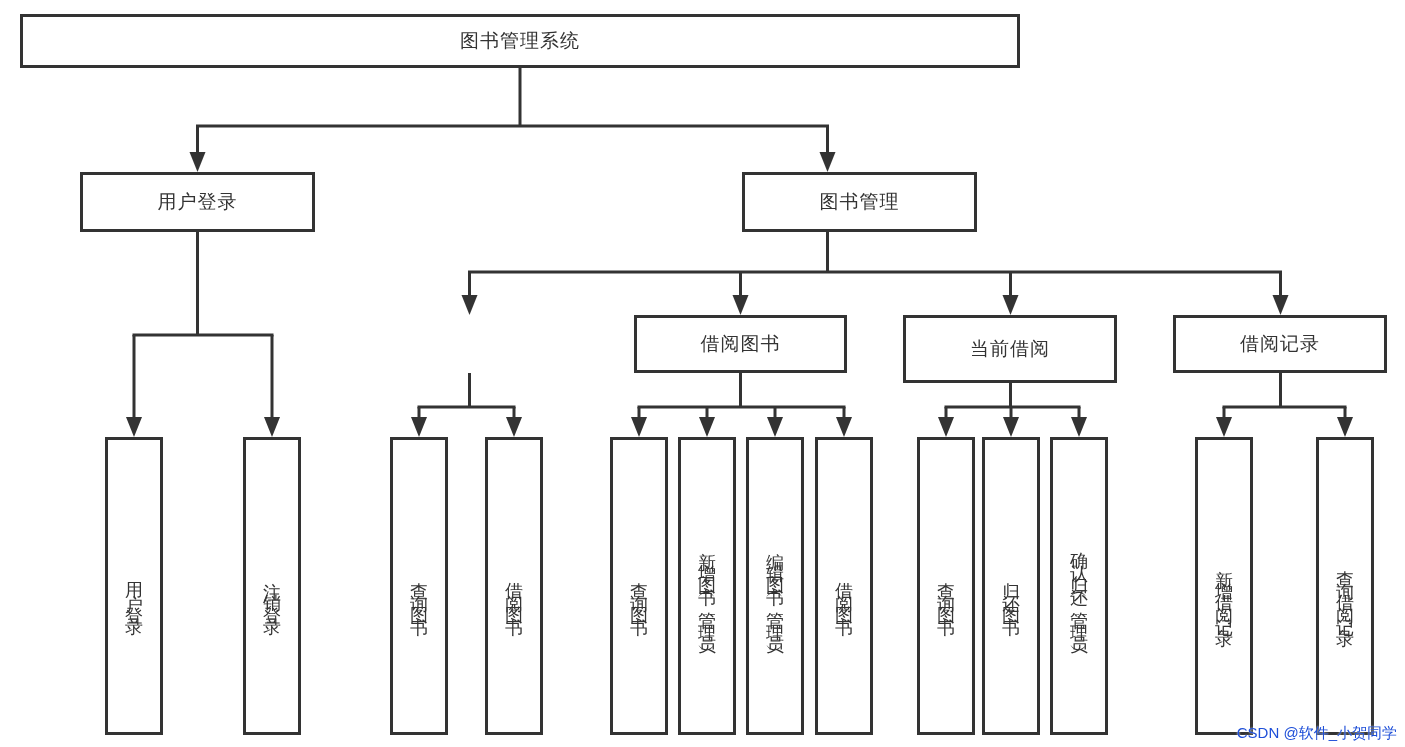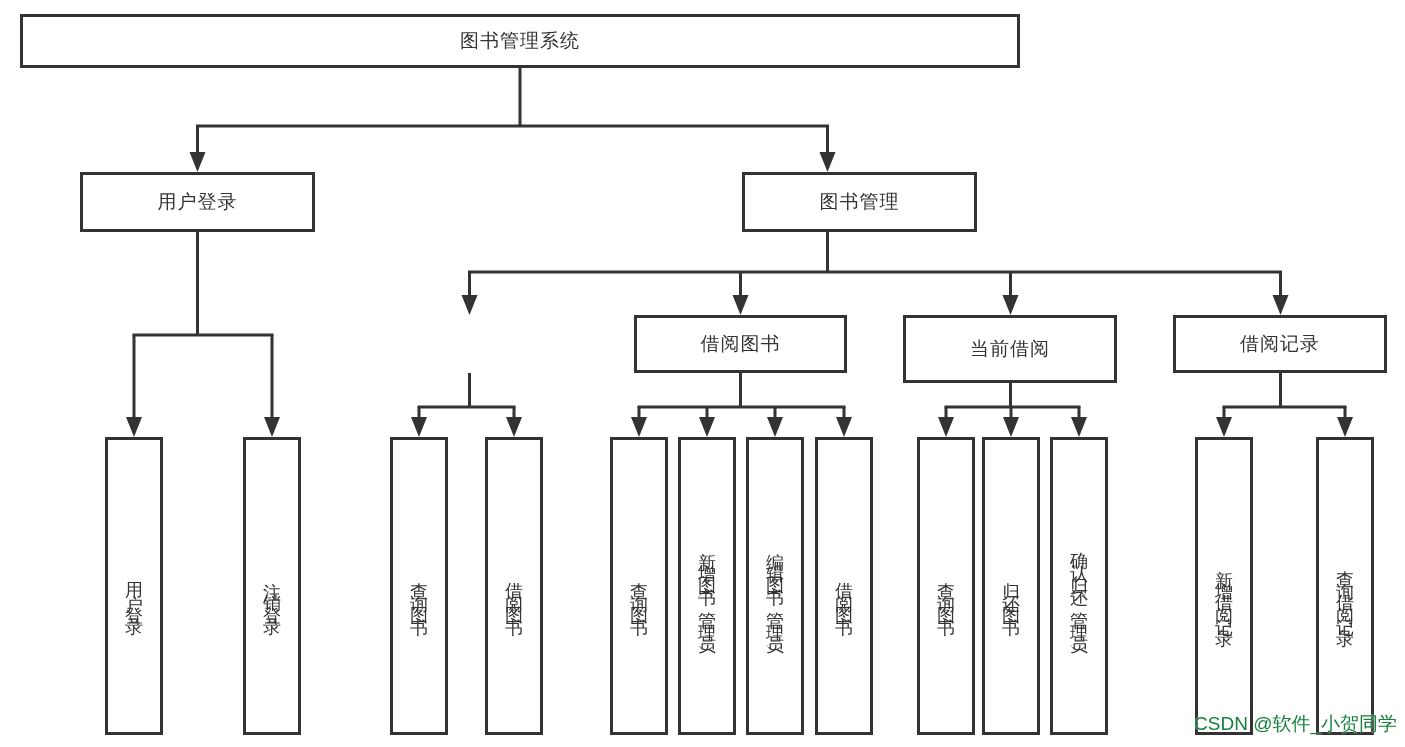--- a/index.html
+++ b/index.html
@@ -66,24 +66,24 @@
   .n-g3 { left: 1173px; top: 315px; width: 214px; height: 58px; }
   
   .n-a0 { left: 105px; }  .n-a1 { left: 243px; }
   .n-b0 { left: 390px; }  .n-b1 { left: 485px; }
   .n-c0 { left: 610px; }  .n-c1 { left: 678px; }  .n-c2 { left: 746px; }  .n-c3 { left: 815px; }
   .n-d0 { left: 917px; }  .n-d1 { left: 982px; }  .n-d2 { left: 1050px; }
   .n-e0 { left: 1195px; } .n-e1 { left: 1316px; }
   .watermark {
     position: absolute;
     right: 8px;
-    bottom: 10px;
+    bottom: 4px;
     z-index: 3;
-    font-size: 19px;
-    color: #15803d;
+    font-size: 15px;
+    color: #1d4ed8;
     text-shadow: 0 0 2px #ffffff;
     white-space: nowrap;
   }
 </style>
 </head>
 <body>
 
 <div class="canvas">
 
   <svg class="connector-layer" viewBox="0 0 1405 747" aria-hidden="true">

